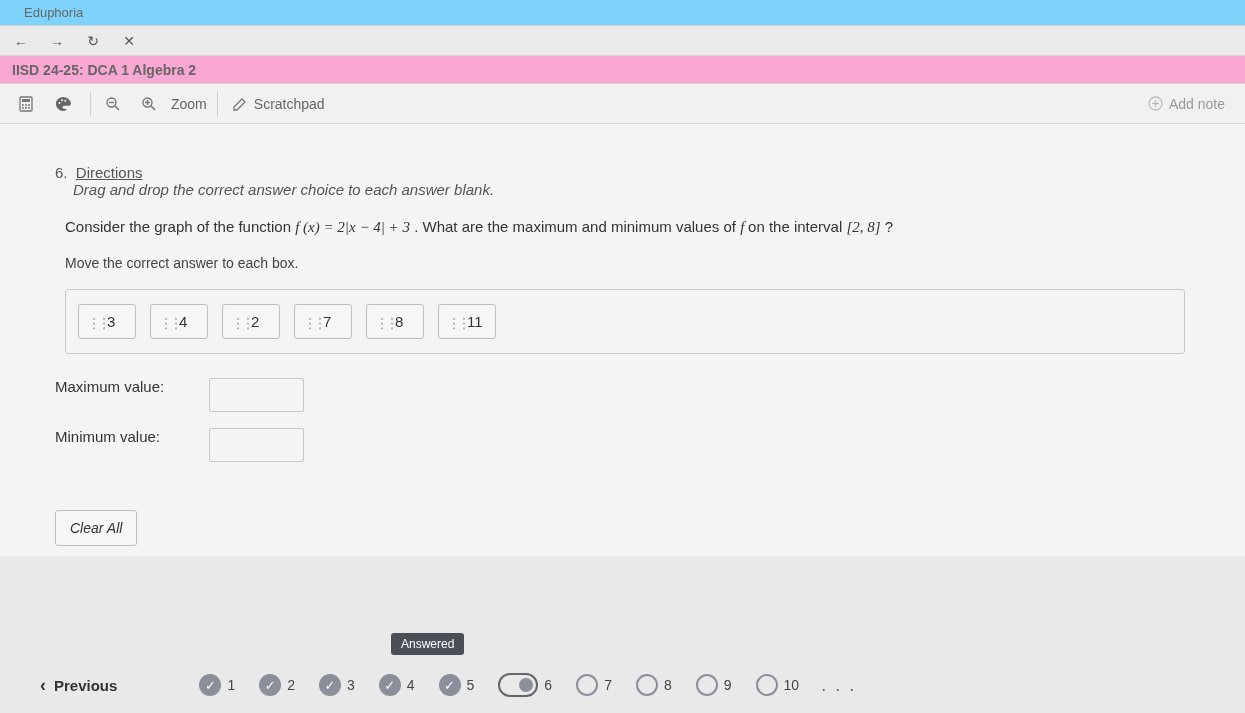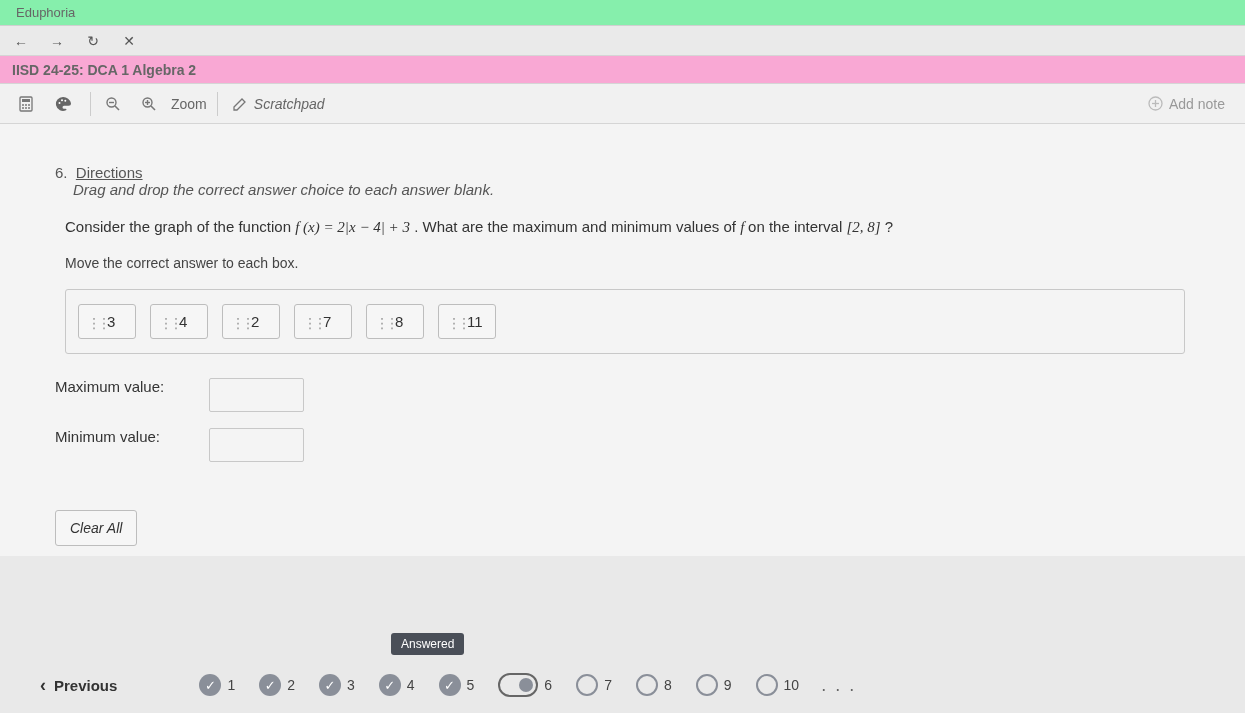--- a/index.html
+++ b/index.html
@@ -1,22 +1,22 @@
 <!DOCTYPE html>
 <html><head>
 <meta charset="utf-8">
 <style>
   * { box-sizing: border-box; margin: 0; padding: 0; }
   html, body { width: 1245px; height: 713px; font-family: Arial, Helvetica, sans-serif; background:#e9e9e9; color:#333; }
-  .window-title { height:26px; line-height:26px; padding:0 16px; font-size:13px; color:#666; background:#86efac; border-bottom:1px solid #d0d0d0; }
+  .window-title { height:26px; line-height:26px; padding:0 24px; font-size:13px; color:#666; background:#7dd3fc; border-bottom:1px solid #d0d0d0; }
   .nav-row { height:30px; display:flex; align-items:center; gap:18px; padding:0 12px; background:#eaeaea; border-bottom:1px solid #d5d5d5; }
   .nav-icon { width:18px; height:18px; display:inline-flex; align-items:center; justify-content:center; color:#555; cursor:pointer; font-size:14px; }
   .breadcrumb { height:28px; line-height:28px; padding:0 12px; font-size:14px; font-weight:600; color:#666; background:#f9a8d4; border-bottom:1px solid #d5d5d5; }
   .toolbar { height:40px; display:flex; align-items:center; padding:0 10px; background:#f1f1f1; border-bottom:1px solid #d5d5d5; }
-  .tb-btn { display:inline-flex; align-items:center; height:30px; padding:0 8px; margin-right:4px; color:#666; cursor:pointer; font-size:14px; border-radius:3px;font-style:italic; }
+  .tb-btn { display:inline-flex; align-items:center; height:30px; padding:0 8px; margin-right:4px; color:#666; cursor:pointer; font-size:14px; border-radius:3px; }
   .tb-divider { width:1px; height:24px; background:#ccc; margin:0 6px; }
   .zoom-label { font-size:14px; color:#666; margin:0 4px 0 2px; }
   .add-note { margin-left:auto; display:flex; align-items:center; gap:6px; color:#999; font-size:14px; cursor:pointer; padding:0 10px; }
   .content { padding:40px 50px 10px 55px; background:#f4f4f4; }
   .qnum { font-size:15px; color:#555; }
   .qnum .dir { text-decoration:underline; cursor:pointer; }
   .instruction { font-style:italic; color:#555; font-size:15px; margin:0 0 18px 18px; }
   .question { font-size:15px; color:#333; margin:0 0 16px 10px; line-height:1.5; }
   .question .math { font-family:'Times New Roman',serif; font-style:italic; }
   .move-line { font-size:14px; color:#444; margin:0 0 18px 10px; }

